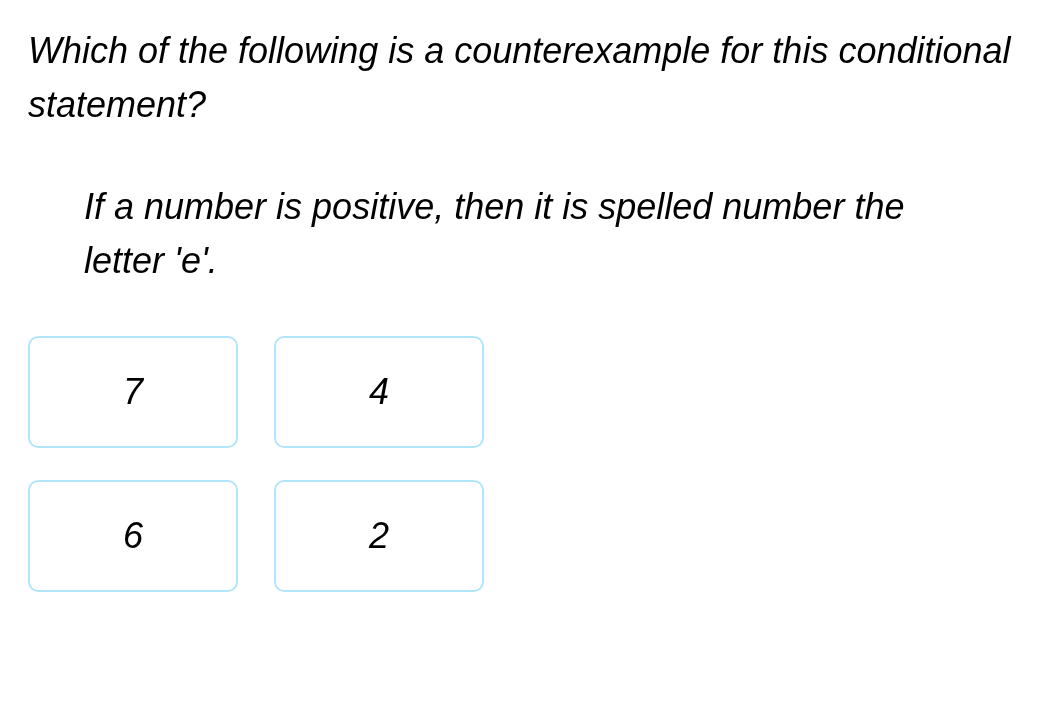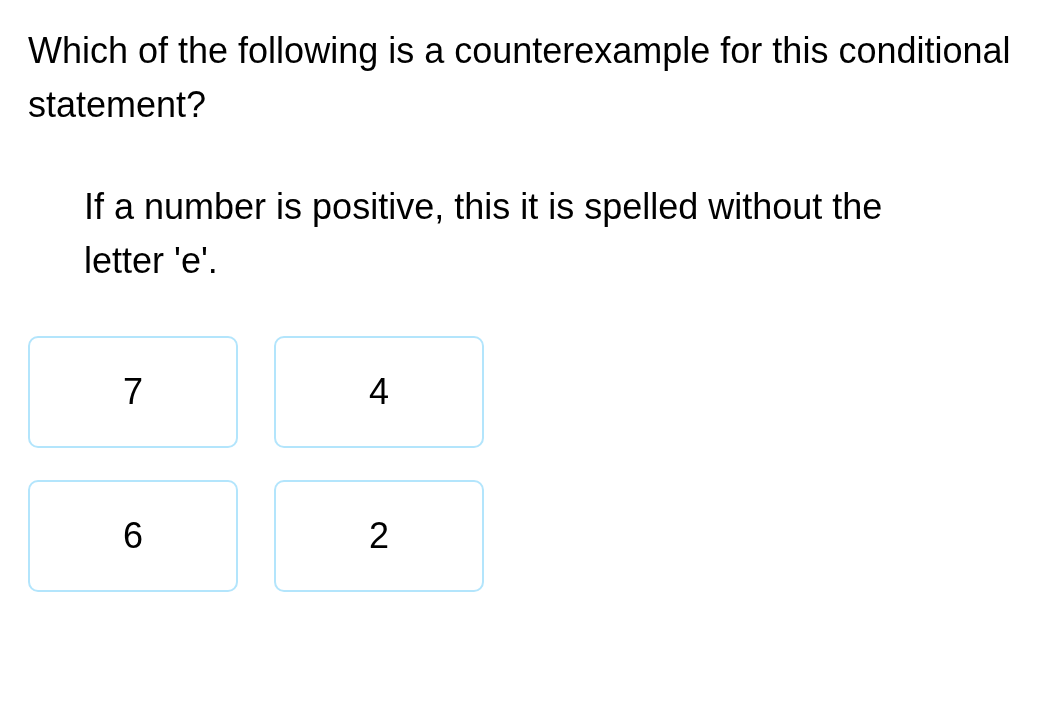--- a/index.html
+++ b/index.html
@@ -1,18 +1,19 @@
 <!DOCTYPE html>
 <html><head>
   <meta charset="utf-8">
   <style>
     * {
       box-sizing: border-box;
       margin: 0;
       padding: 0;
+      font-style: italic;
     }
     body {
       font-family: Verdana, Geneva, sans-serif;
       background: #ffffff;
       padding: 24px 28px;
       color: #000000;
       width: 1048px;
     }
     .question-text {
       font-size: 36px;
@@ -43,21 +44,21 @@
       display: flex;
       align-items: center;
       justify-content: center;
     }
   </style>
 </head>
 <body>
 
 <div class="question-text">Which of the following is a counterexample for this conditional statement?</div>
 
-<div class="conditional-statement">If a number is positive, this it is spelled without the letter 'e'.</div>
+<div class="conditional-statement">If a number is positive, then it is spelled number the letter 'e'.</div>
 
 <div class="options-grid">
   <button class="option-button">
     <span>7</span>
   </button>
   <button class="option-button">
     <span>4</span>
   </button>
   <button class="option-button">
     <span>6</span>

